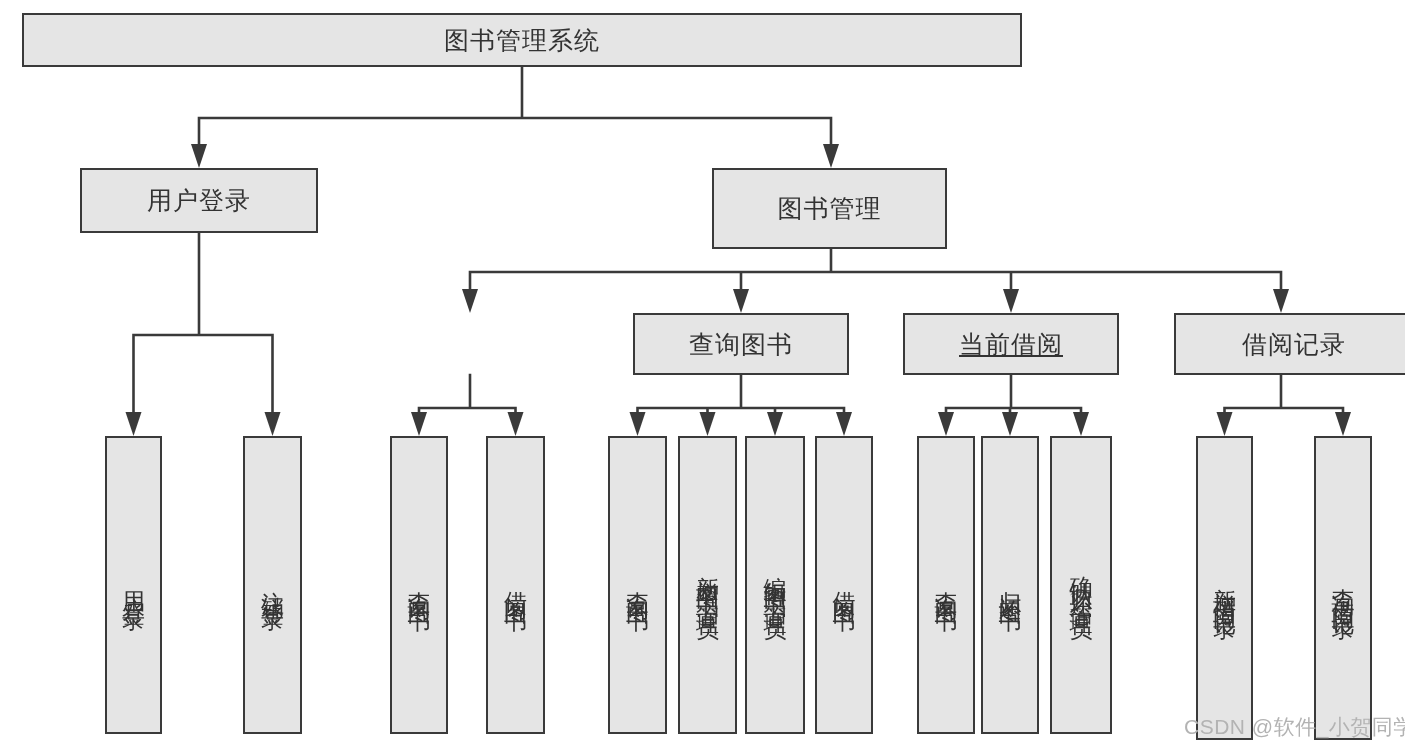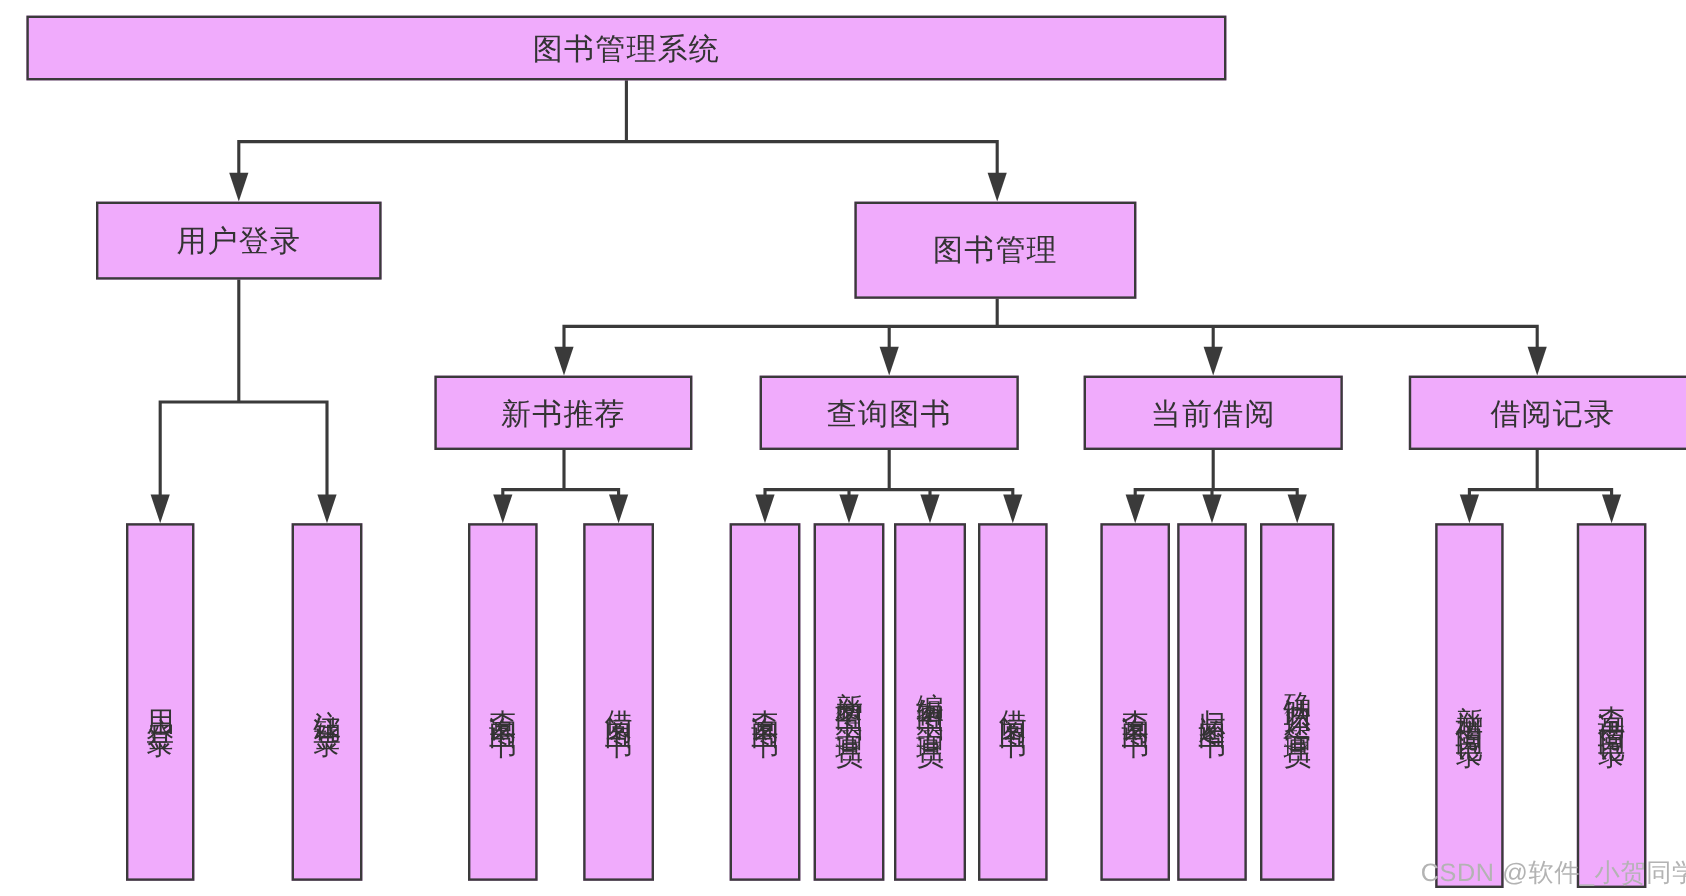--- a/index.html
+++ b/index.html
@@ -18,21 +18,21 @@
   #connector-layer {
     position: absolute;
     left: 0;
     top: 0;
     width: 1405px;
     height: 747px;
   }
   .box {
     position: absolute;
     box-sizing: border-box;
-    background: #f0abfc;
+    background: #e5e5e5;
     border: 2.5px solid #3a3a3a;
     display: flex;
     align-items: center;
     justify-content: center;
     color: #333333;
   }
   .h-label {
     font-size: 25px;
     letter-spacing: 1px;
     white-space: nowrap;
@@ -43,21 +43,21 @@
     font-size: 23px;
     letter-spacing: 6px;
     line-height: 1;
   }
   .root-box  { left: 22px;  top: 13px;  width: 1000px; height: 54px; }
   .l2-left   { left: 80px;  top: 168px; width: 238px;  height: 65px; }
   .l2-right  { left: 712px; top: 168px; width: 235px;  height: 81px; }
   .l3        { top: 313px; height: 62px; }
   .l3-a { left: 362px;  width: 215px; }
   .l3-b { left: 633px;  width: 216px; }
-  .l3-c { left: 903px;  width: 216px; }
+  .l3-c { left: 903px;  width: 216px; text-decoration: underline; }
   .l3-d { left: 1174px; width: 240px; }
   .leaf { top: 436px; height: 298px; }
   .leaf-g1a { left: 105px;  width: 57px; }
   .leaf-g1b { left: 243px;  width: 59px; }
   .leaf-g2a { left: 390px;  width: 58px; }
   .leaf-g2b { left: 486px;  width: 59px; }
   .leaf-g3a { left: 608px;  width: 59px; }
   .leaf-g3b { left: 678px;  width: 59px; }
   .leaf-g3c { left: 745px;  width: 60px; }
   .leaf-g3d { left: 815px;  width: 58px; }
@@ -131,23 +131,20 @@
     <span class="h-label">图书管理系统</span>
   </div>
 
   <div class="box l2-left">
     <span class="h-label">用户登录</span>
   </div>
   <div class="box l2-right">
     <span class="h-label">图书管理</span>
   </div>
 
-  <div class="box l3 l3-a">
-    <span class="h-label">新书推荐</span>
-  </div>
   <div class="box l3 l3-b">
     <span class="h-label">查询图书</span>
   </div>
   <div class="box l3 l3-c">
     <span class="h-label">当前借阅</span>
   </div>
   <div class="box l3 l3-d">
     <span class="h-label">借阅记录</span>
   </div>
 

